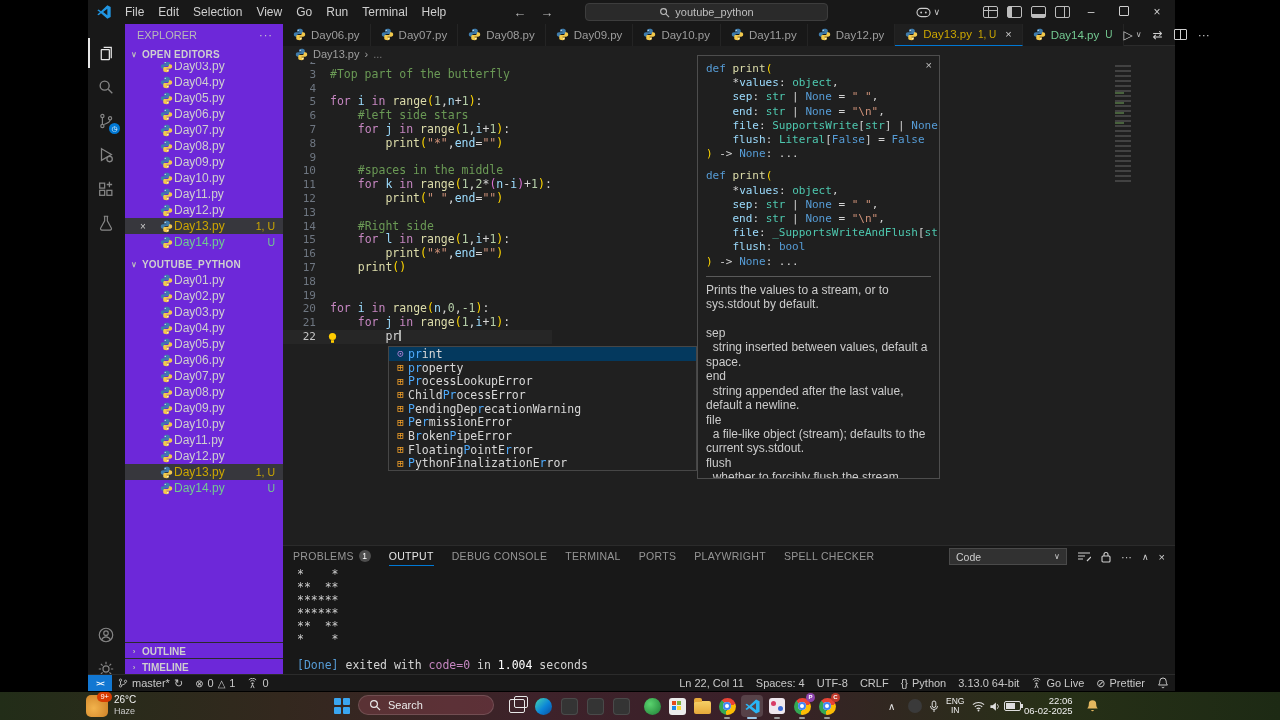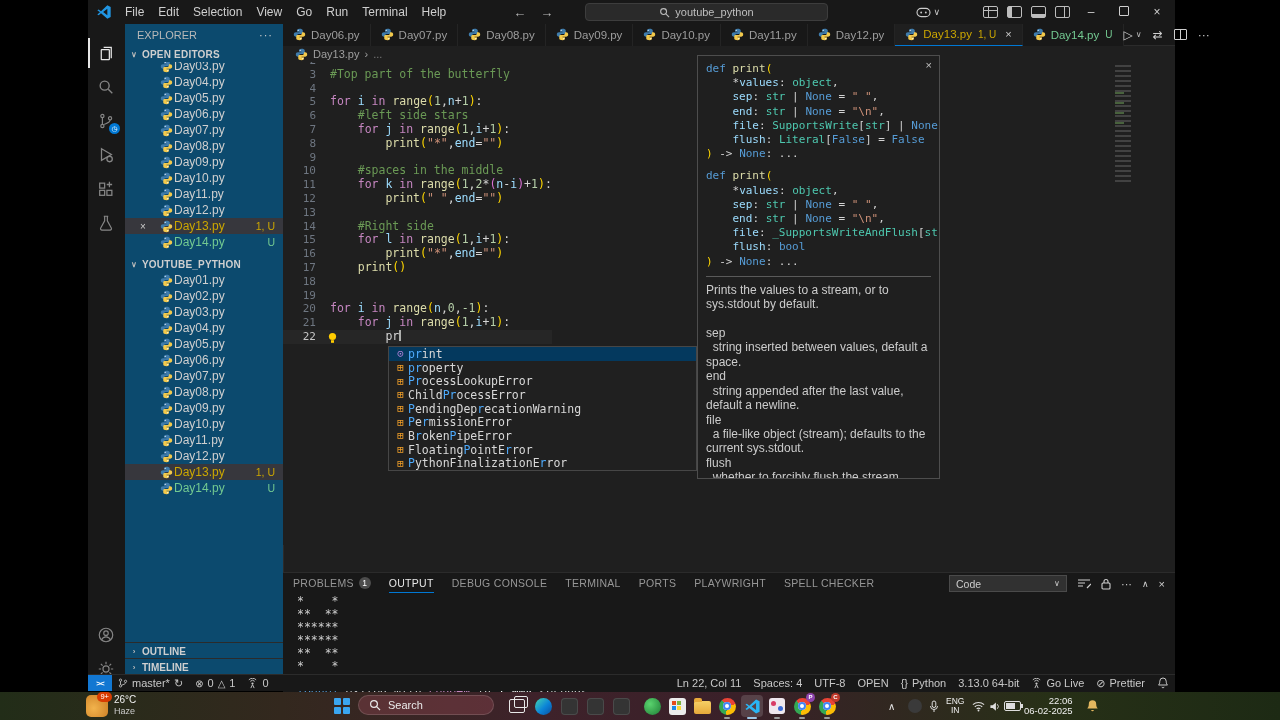--- a/index.html
+++ b/index.html
@@ -24,21 +24,21 @@
   .lay.l0:after{content:"";position:absolute;left:0;right:0;top:3px;height:1px;background:#bdbdbd}
   .winctl{width:24px;text-align:center;color:#cfcfcf;font-size:12px}
   .winctl .box{display:inline-block;width:8px;height:8px;border:1px solid #cfcfcf;border-radius:1px}
   
   .activitybar{position:absolute;left:0;top:24px;width:37px;bottom:16px;background:#181818;border-right:1px solid #2b2b2b}
   .act{position:absolute;left:0;width:36px;height:30px;display:flex;align-items:center;justify-content:center}
   .act.sel{box-shadow:inset 2px 0 0 #e7e7e7}
   .scmbadge{position:absolute;right:4px;bottom:2px;width:11px;height:11px;border-radius:50%;background:#0078d4;color:#fff;
     font-size:7px;display:flex;align-items:center;justify-content:center}
   
-  .sidebar{position:absolute;left:37px;top:24px;width:158px;bottom:16px;background:#0c4a6e;border-right:1px solid #2b2b2b;font-size:12px}
+  .sidebar{position:absolute;left:37px;top:24px;width:158px;bottom:16px;background:#6d28d9;border-right:1px solid #2b2b2b;font-size:12px}
   .sb-title{height:22px;display:flex;align-items:center;padding:0 10px 0 12px;font-size:11px;color:#b8b8b8}
   .sb-title .more{margin-left:auto;letter-spacing:1px;color:#cfcfcf}
   .sec-head{height:16px;display:flex;align-items:center;gap:3px;padding-left:4px;font-size:10px;font-weight:bold;color:#cfcfcf;letter-spacing:.2px}
   .chev{font-size:8px;color:#bbb;width:10px;text-align:center}
   .oe-rows{position:absolute;left:0;right:0;top:38px;height:194px;overflow:hidden}
   .tree-rows{position:absolute;left:0;right:0;top:248px;height:224px}
   .row{height:16px;display:flex;align-items:center;position:relative;color:#cfcfcf}
   .oe-rows .row:first-child{margin-top:-4px}
   .row.sel{background:#37373d}
   .row .x{position:absolute;left:15px;font-size:10px;color:#ccc}
@@ -85,21 +85,21 @@
   .kico.method{color:#b180d7}.kico.cls{color:#ee9d28}
   .hl{color:#4daafc}
   
   .hover{position:absolute;left:609px;top:55px;width:243px;height:424px;background:#1f1f1f;border:1px solid #4d4d4d;z-index:5;box-sizing:border-box;overflow:hidden}
   .hv-x{position:absolute;top:3px;right:7px;font-size:11px;color:#c0c0c0}
   .hv-code{font-family:"DejaVu Sans Mono",monospace;font-size:11px;line-height:14.2px;padding:6px 8px 0}
   .hv-line{white-space:pre}
   .hv-div{border-top:1px solid #5a5a5a;margin:7px 8px 6px 8px}
   .hv-docs{font-size:12px;line-height:14.4px;color:#cccccc;padding:0 8px;white-space:pre-wrap}
   
-  .panel{position:absolute;left:195px;top:572px;right:0;height:130px;background:#181818;border-top:1px solid #2b2b2b;box-sizing:border-box}
+  .panel{position:absolute;left:195px;top:545px;right:0;height:130px;background:#181818;border-top:1px solid #2b2b2b;box-sizing:border-box}
   .p-tabs{display:flex;align-items:center;height:20px;padding-left:10px;gap:18px;font-size:10.5px;color:#969696;letter-spacing:.3px}
   .p-tab{display:flex;align-items:center;height:20px;box-sizing:border-box}
   .p-tab.active{color:#e7e7e7;border-bottom:1px solid #0078d4}
   .p-badge{background:#4d4d4d;color:#fff;border-radius:50%;width:12px;height:12px;line-height:12px;text-align:center;font-size:8.5px;margin-left:5px}
   .p-controls{position:absolute;right:10px;top:2px;display:flex;align-items:center;gap:10px;color:#cfcfcf;font-size:11px}
   .p-select{width:104px;height:15px;background:#313131;border:1px solid #4a4a4a;border-radius:0;font-size:10.5px;color:#ccc;
     display:flex;align-items:center;justify-content:space-between;padding:0 6px}
   .p-out{position:absolute;left:14px;top:22px;font-family:"DejaVu Sans Mono",monospace;font-size:11.5px;line-height:13px;color:#cfcfcf;white-space:pre}
   
   .statusbar{position:absolute;left:0;right:0;bottom:0;height:16px;background:#181818;border-top:1px solid #2b2b2b;display:flex;align-items:center;font-size:11px;color:#c8c8c8}
@@ -846,21 +846,21 @@
         <svg width="11" height="11" viewBox="0 0 12 12">
             <circle cx="6" cy="6" r="1.2" fill="#c8c8c8"></circle>
             <path d="M3.6 3.6a3.4 3.4 0 0 1 4.8 0M2 2a5.6 5.6 0 0 1 8 0M6 7.2L4.2 11M6 7.2L7.8 11" stroke="#c8c8c8" fill="none"></path>
           </svg>
         <span>0</span>
       </span>
       <span class="sb-right">
         <span class="sb-item">Ln 22, Col 11</span>
         <span class="sb-item">Spaces: 4</span>
         <span class="sb-item">UTF-8</span>
-        <span class="sb-item">OPEN</span>
+        <span class="sb-item">CRLF</span>
         <span class="sb-item">
             <span>{}</span>
             <span>Python</span>
           </span>
         <span class="sb-item">3.13.0 64-bit</span>
         <span class="sb-item">
           <svg width="11" height="11" viewBox="0 0 12 12">
               <circle cx="6" cy="6" r="1.2" fill="#c8c8c8"></circle>
               <path d="M3.6 3.6a3.4 3.4 0 0 1 4.8 0M2 2a5.6 5.6 0 0 1 8 0M6 7.2L4.2 11M6 7.2L7.8 11" stroke="#c8c8c8" fill="none"></path>
             </svg>

